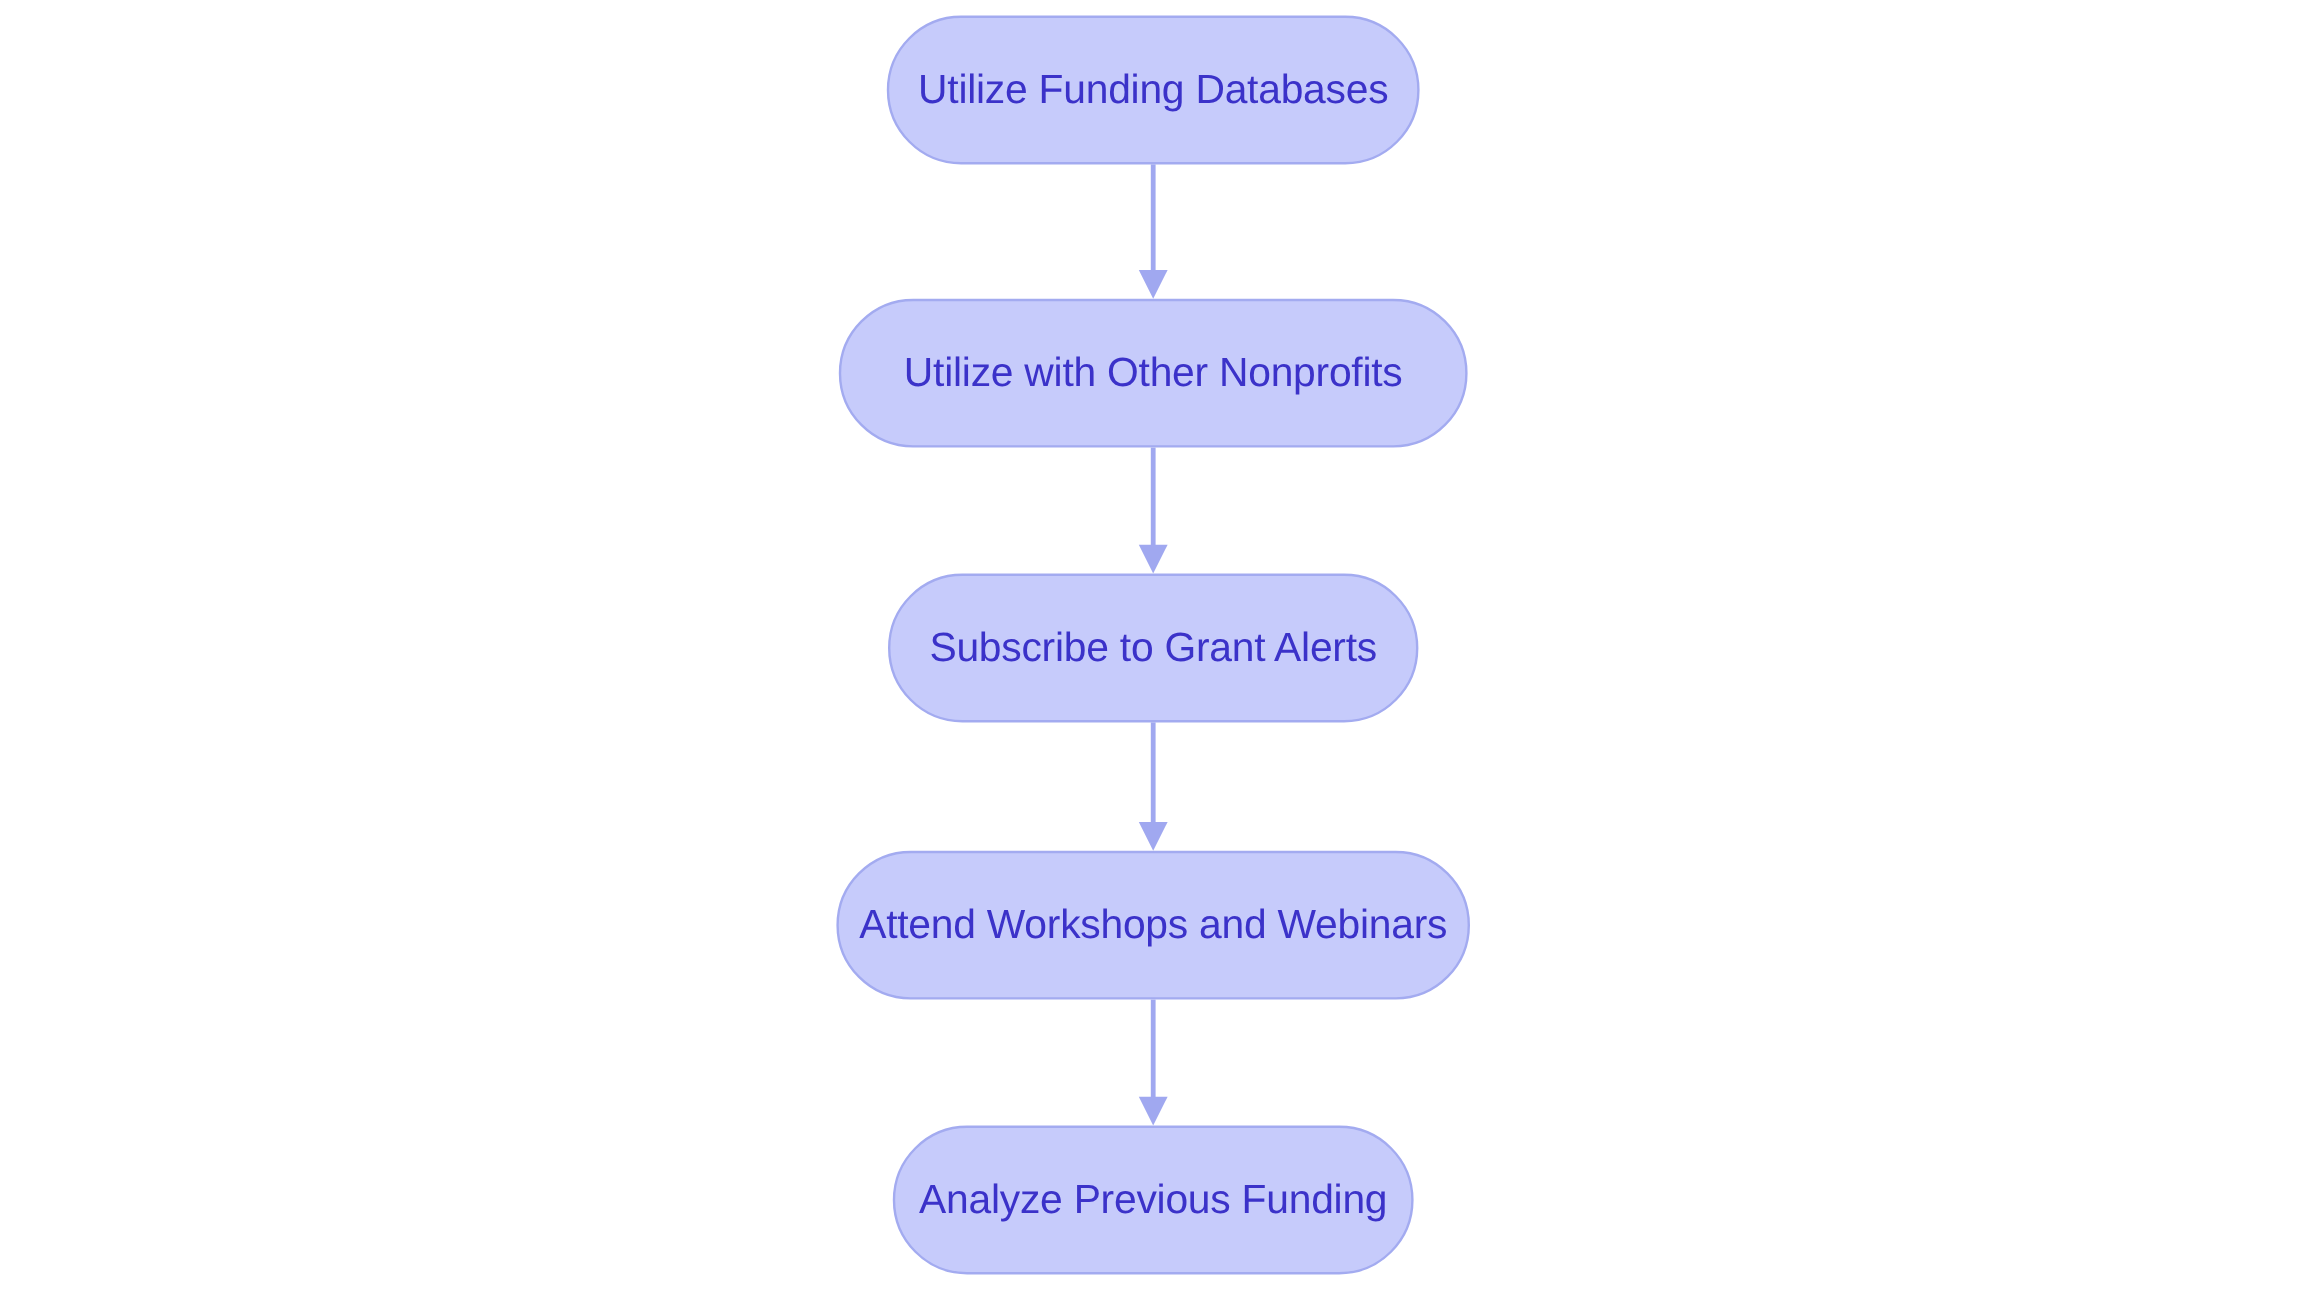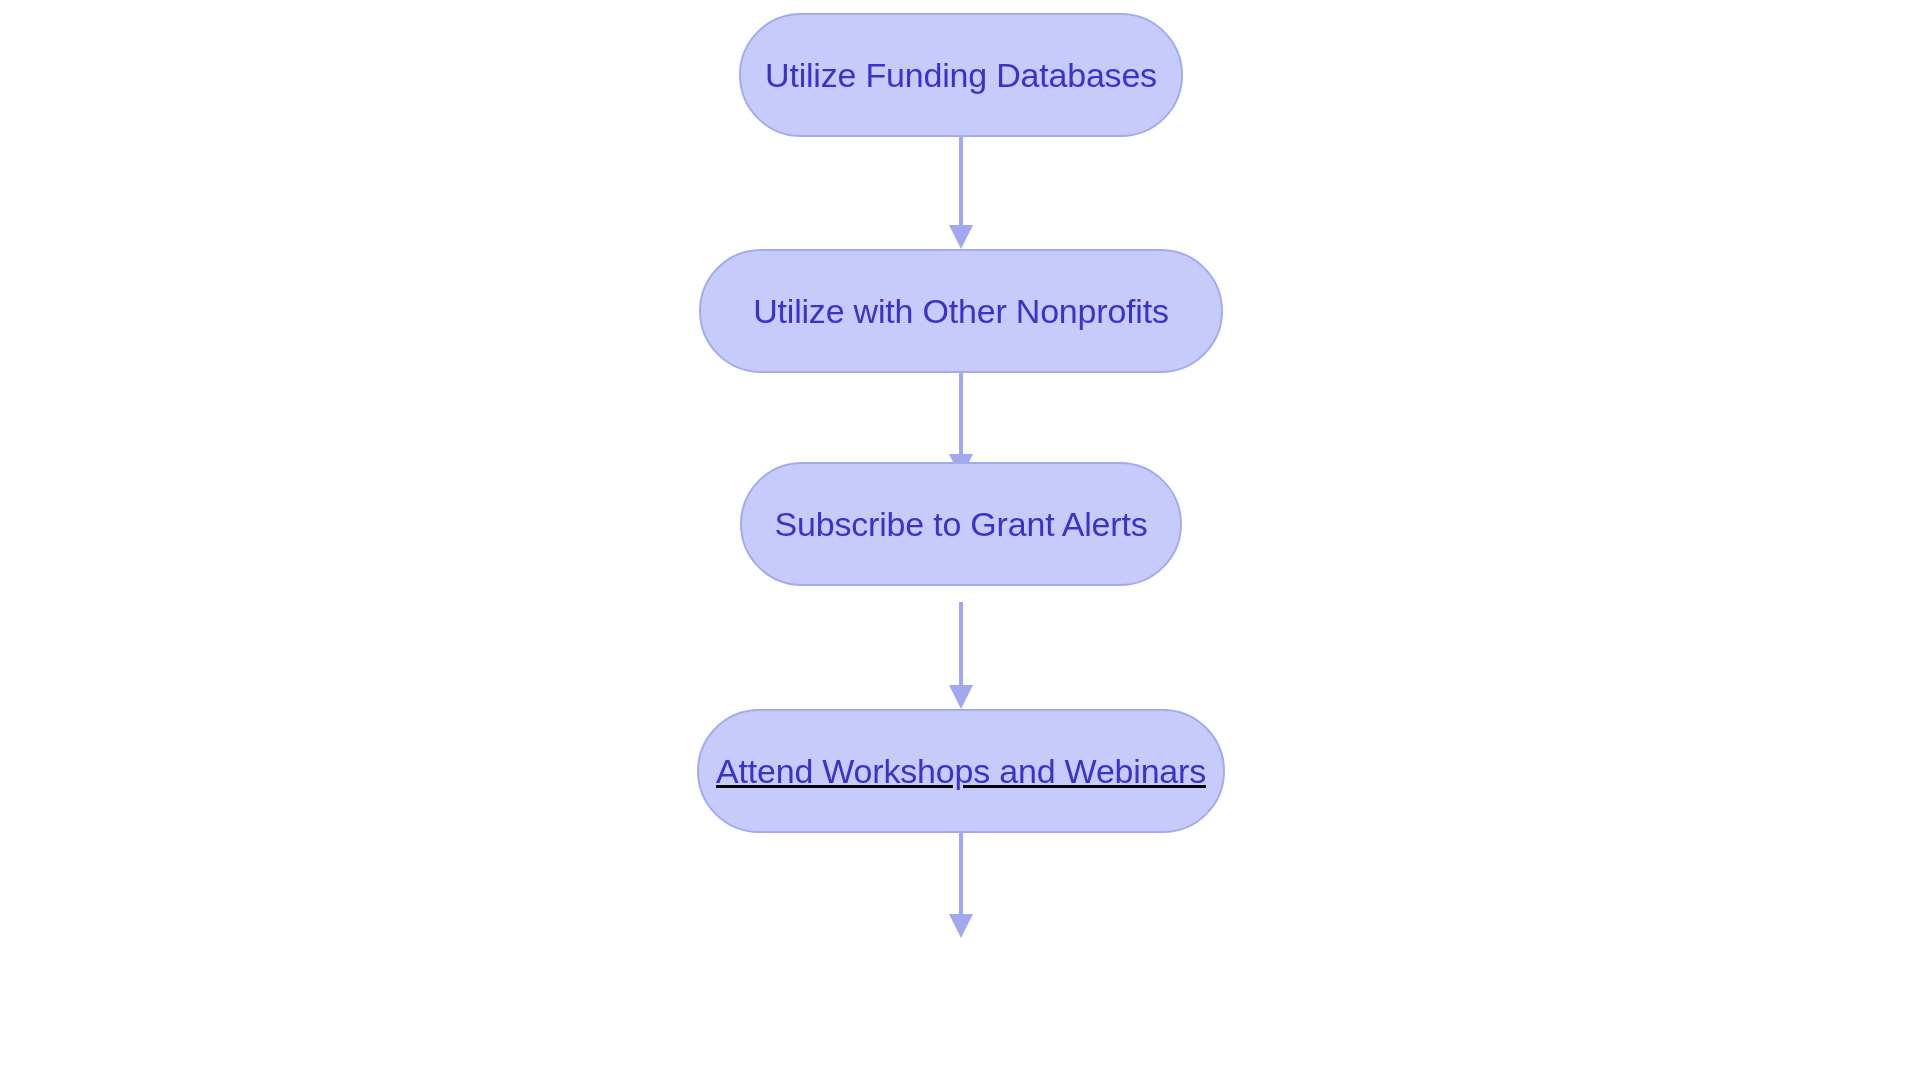--- a/index.html
+++ b/index.html
@@ -42,22 +42,22 @@
     font-weight: 400;
     letter-spacing: -0.2px;
     color: #3b32c9;
     white-space: nowrap;
     line-height: 1;
   }
 
   
   #node-0 { top: 13px;   width: 444px; }
   #node-1 { top: 249px;  width: 524px; }
-  #node-2 { top: 462px;  width: 442px; }
-  #node-3 { top: 709px;  width: 528px; text-decoration: underline; }
+  #node-2 { top: 478px;  width: 442px; }
+  #node-3 { top: 709px;  width: 528px; }
   #node-4 { top: 938px;  width: 434px; }
 
   .flow-connector {
     position: absolute;
     left: 961px;
     transform: translateX(-50%);
     width: 40px;
     pointer-events: none;
   }
   .flow-connector svg {
@@ -112,14 +112,17 @@
     <span class="node-label">Attend Workshops and Webinars</span>
   </div>
 
   <div class="flow-connector" id="connector-3">
     <svg width="40" height="105" viewBox="0 0 40 105" xmlns="http://www.w3.org/2000/svg">
       <line x1="20" y1="0" x2="20" y2="85" stroke="#a0a8f0" stroke-width="4"></line>
       <polygon points="8,81 32,81 20,105" fill="#a0a8f0"></polygon>
     </svg>
   </div>
 
+  <div class="flow-node" id="node-4">
+    <span class="node-label">Analyze Previous Funding</span>
+  </div>
 
 </div>
 
 </body></html>

